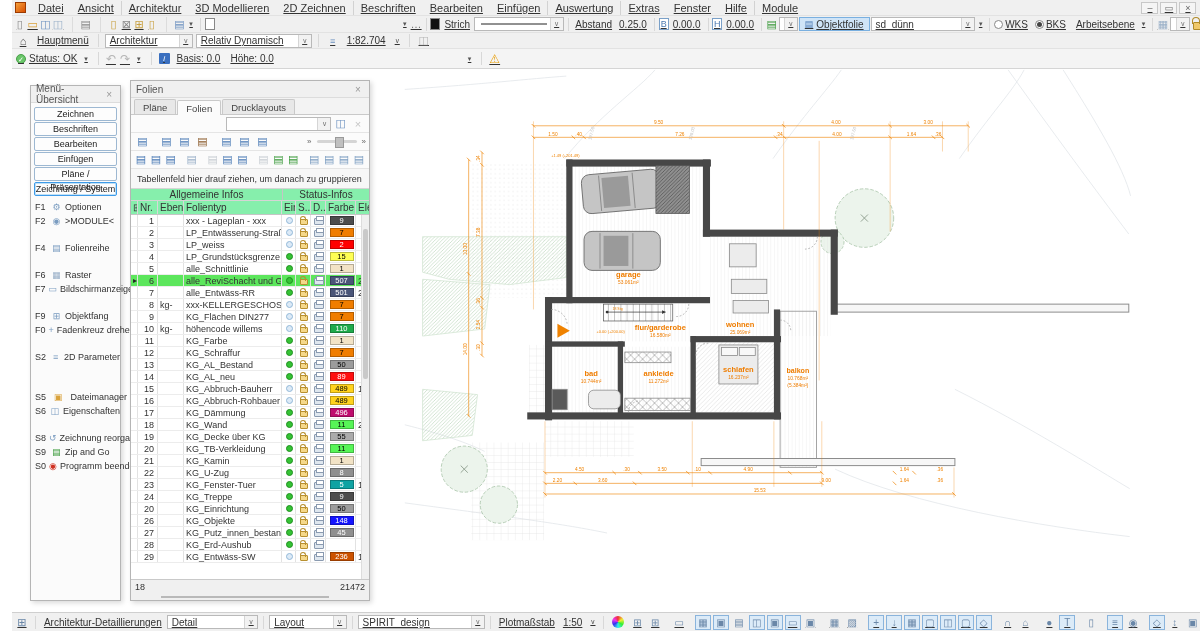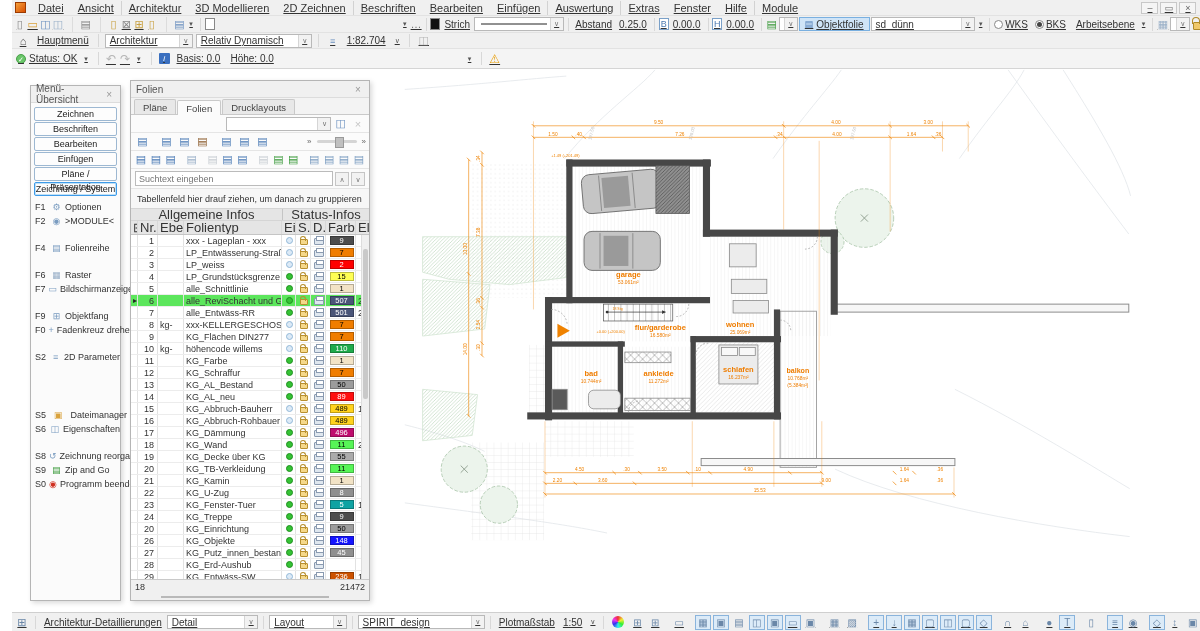--- a/index.html
+++ b/index.html
@@ -45,39 +45,39 @@
   .panel { position:absolute; background:#fbfbfb; border:1px solid #b5b5b5; box-shadow:2px 2px 5px rgba(0,0,0,.15); }
   .ptitle { height:17px; background:#f0f0f0; border-bottom:1px solid #dcdcdc; display:flex; align-items:center; padding:0 5px; font-size:10px; color:#555; }
   .pclose { margin-left:auto; color:#999; font-size:10px; width:12px; text-align:center; }
   
   #menupanel { left:30px; top:16px; width:91px; height:516px; }
   .mbtn { display:block; width:83px; margin:1px auto 1px auto; height:14px; border:1px solid #9db8d2; border-radius:2px; background:#fdfdfd; font-size:9px; text-align:center; line-height:13px; color:#222; }
   .mbtn[data-active="1"] { border:1px solid #3d9be9; box-shadow:0 0 0 1px #bfe0f7 inset; }
   .mitems { padding:3px 0 0 4px; }
   .mitem { display:flex; align-items:center; gap:3px; height:14px; font-size:9px; white-space:nowrap; }
   .mitem[data-gap="1"] { margin-top:13px; }
-  .mitem[data-gap="2"] { margin-top:44px;gap:8px; }
+  .mitem[data-gap="2"] { margin-top:26px;gap:8px; }
   .mico { width:11px; text-align:center; font-size:9px; }
   .mkey { width:13px; color:#333; }
   
   #folienpanel { left:130px; top:11px; width:240px; height:521px; display:flex; flex-direction:column; }
   .tabs { height:17px; background:#f3f3f3; border-bottom:1px solid #c9c9c9; display:flex; align-items:flex-end; padding-left:3px; gap:1px; }
   .tab { height:15px; padding:0 8px; font-size:9.5px; line-height:15px; border:1px solid #c9c9c9; border-bottom:none; background:#e8e8e8; color:#444; border-radius:2px 2px 0 0; }
   .tab[data-active="1"] { background:#fbfbfb; position:relative; top:1px; }
   .ftb { height:18px; display:flex; align-items:center; gap:1px; padding:0 3px; border-bottom:1px solid #e5e5e5; }
   .fic { width:17px; height:15px; display:flex; align-items:center; justify-content:center; font-size:11px; position:relative; }
   .fic[data-sp="1"] { margin-left:6px; }
   .chev { margin-left:auto; color:#666; font-size:8px; }
   .slider { width:40px; height:3px; background:#d5d5d5; border-radius:2px; position:relative; margin:0 4px; }
   .slider::after { content:""; position:absolute; width:7px; height:9px; top:-3px; left:18px; background:#c0c0c0; border:1px solid #999; }
   .searchrow { height:20px; display:flex; align-items:center; padding:2px 4px; gap:2px; border-bottom:1px solid #e5e5e5; }
   .searchrow input { flex:1; height:15px; border:1px solid #bbb; font-size:9px; padding:0 3px; font-family:"Liberation Sans",sans-serif; }
   .sbtn { width:14px; height:14px; border:1px solid #c5c5c5; background:#f2f2f2; font-size:7px; color:#777; text-align:center; line-height:13px; }
   .grouphint { height:20px; font-size:9px; color:#333; display:flex; align-items:center; padding-left:6px; border-bottom:1px solid #d5d5d5; background:#f7f7f7; }
-  .thead { background:#e5e5e5; border-bottom:1px solid #c5c5c5; font-size:13px; }
+  .thead { background:#86efac; border-bottom:1px solid #c5c5c5; font-size:10px; }
   .tgrp { display:flex; height:12px; border-bottom:1px solid #d5d5d5; }
   .tgrp div { text-align:center; line-height:12px; }
   .tcols { display:flex; height:13px; line-height:13px; }
   .tcols div { border-right:1px solid #d8d8d8; padding-left:2px; overflow:hidden; white-space:nowrap; }
   .c-mk { width:7px; } .c-nr { width:20px; } .c-eb { width:26px; } .c-ft { flex:1; }
   .c-ein { width:14px; } .c-s { width:15px; } .c-d { width:15px; } .c-fa { width:30px; } .c-el { width:13px; border-right:none !important; }
   .tbody { flex:1; position:relative; overflow:hidden; background:#fff; }
   .trow { display:flex; height:12px; font-size:9px; border-bottom:1px solid #ececec; align-items:center; background:#fff; }
   .trow[data-sel="1"] { background:#5ce65c; }
   .trow div { height:100%; border-right:1px solid #e2e2e2; display:flex; align-items:center; padding-left:2px; overflow:hidden; white-space:nowrap; }
@@ -596,25 +596,20 @@
         <span class="fic" data-sp="0" data-x="1" style="color: rgb(74, 122, 181);">▤</span>
         <span class="fic" data-sp="0" data-x="1" style="color: rgb(74, 122, 181);">▤</span>
         <span class="fic" data-sp="1" data-x="0" style="color: rgb(200, 205, 210);">▤</span>
         <span class="fic" data-sp="0" data-x="0" style="color: rgb(58, 154, 58);">▤</span>
         <span class="fic" data-sp="0" data-x="0" style="color: rgb(58, 154, 58);">▤</span>
         <span class="fic" data-sp="1" data-x="0" style="color: rgb(122, 156, 192);">▤</span>
         <span class="fic" data-sp="0" data-x="0" style="color: rgb(122, 156, 192);">▤</span>
         <span class="fic" data-sp="0" data-x="0" style="color: rgb(122, 156, 192);">▤</span>
         <span class="fic" data-sp="0" data-x="0" style="color: rgb(122, 156, 192);">▤</span>
     </div>
-    <div class="searchrow">
-      <input type="text" placeholder="Suchtext eingeben" style="">
-      <span class="sbtn">∧</span>
-      <span class="sbtn">∨</span>
-    </div>
     <div class="grouphint">Tabellenfeld hier drauf ziehen, um danach zu gruppieren</div>
     <div class="thead">
       <div class="tgrp">
         <div style="flex:1">Allgemeine Infos</div>
         <div style="width:87px;border-left:1px solid #c5c5c5">Status-Infos</div>
       </div>
       <div class="tcols">
         <div class="c-mk">⊞</div>
         <div class="c-nr">Nr.</div>
         <div class="c-eb">Ebene</div>

